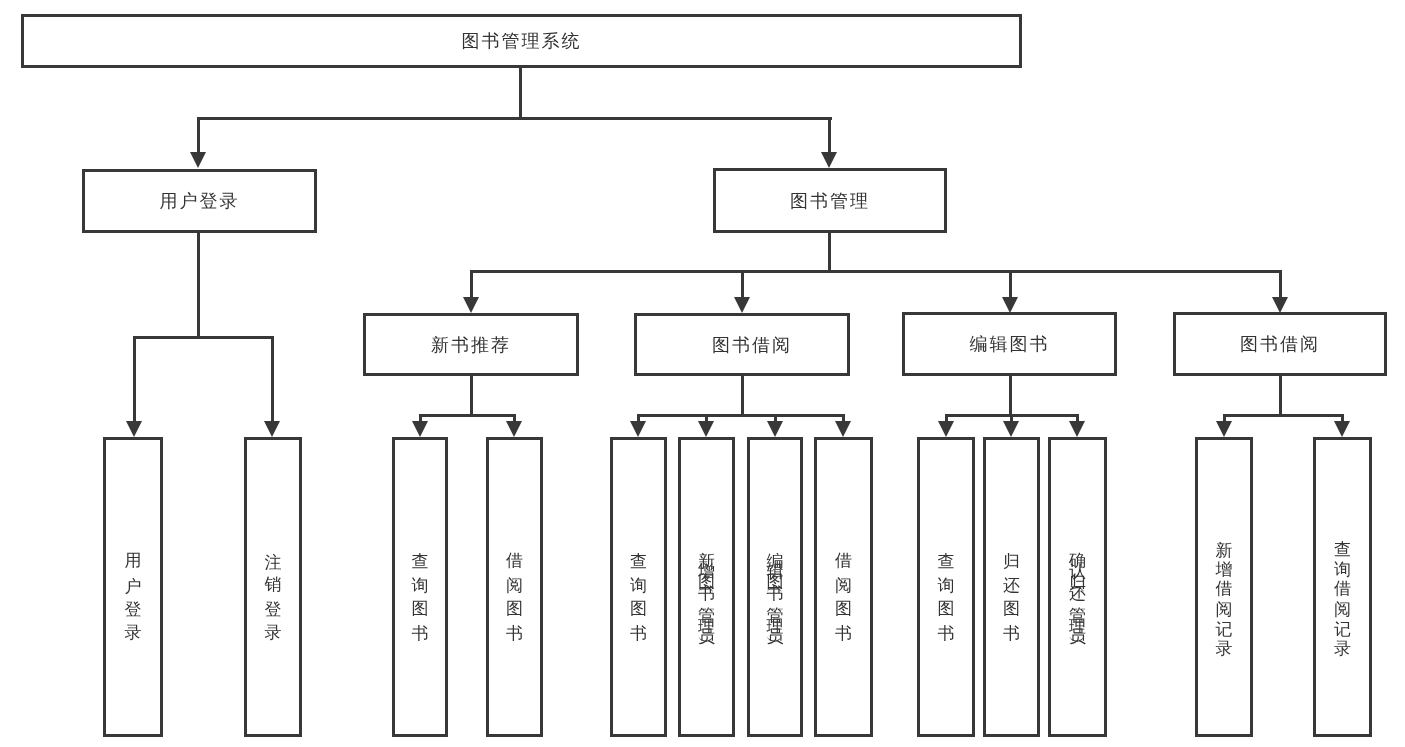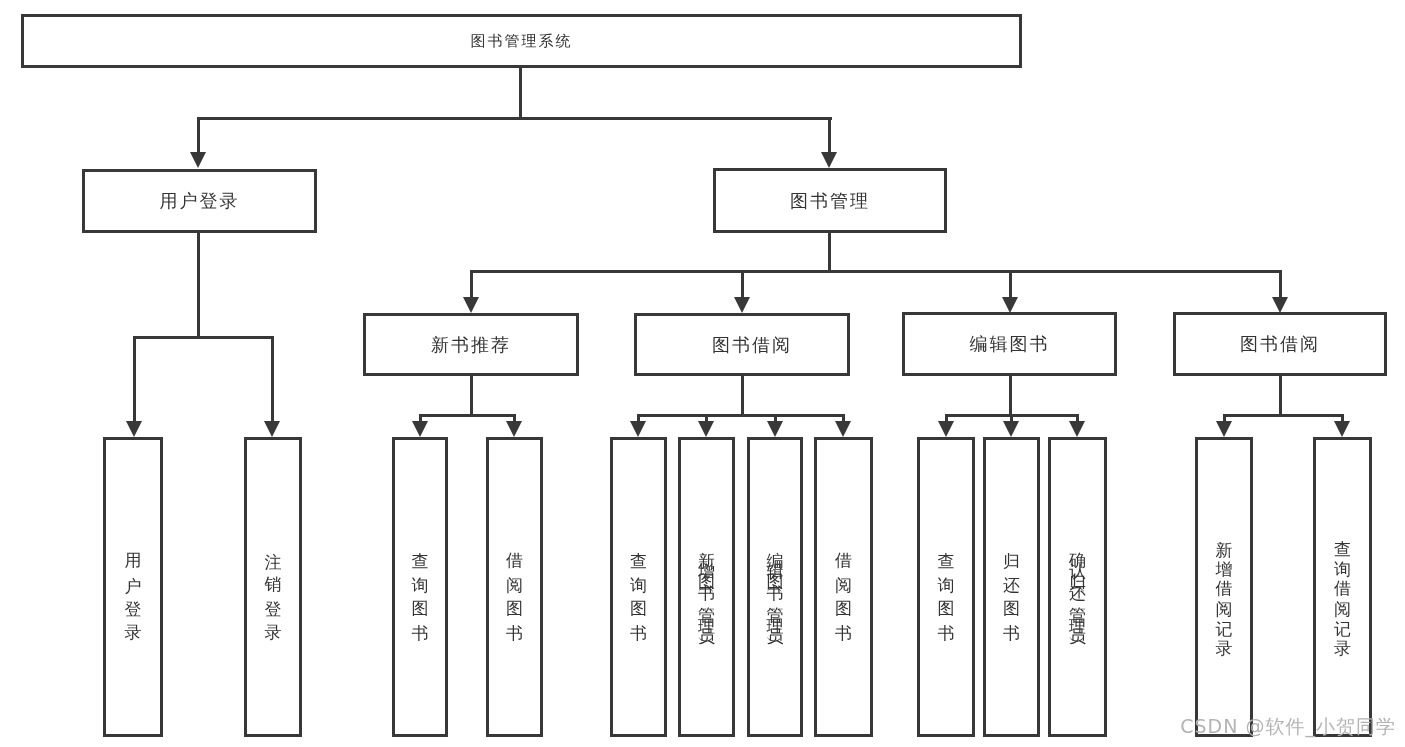--- a/index.html
+++ b/index.html
@@ -15,21 +15,21 @@
     position:absolute;
     background:#ffffff;
     border:3px solid #383838;
     box-sizing:border-box;
     display:flex;align-items:center;justify-content:center;
     z-index:2;
   }
   .htext{
     font-size:18px;letter-spacing:2px;color:#333333;white-space:nowrap;
   }
-  .root .htext{font-size:15px;}
+  .root .htext{font-size:18px;}
   .vtext{
     writing-mode:vertical-rl;
     text-orientation:mixed;
     font-size:17px;color:#333333;
     line-height:1;
     white-space:nowrap;
   }
   
   .cl{position:absolute;background:#383838;z-index:1;}
   
@@ -171,14 +171,13 @@
   <div class="cl" style="left:1076px;top:414px;width:3px;height:9px;"></div>
   <div class="ah" style="left:1069px;top:421px;"></div>
 
   <div class="cl" style="left:1279px;top:376px;width:3px;height:41px;"></div>
   <div class="cl" style="left:1223px;top:414px;width:121px;height:3px;"></div>
   <div class="cl" style="left:1223px;top:414px;width:3px;height:9px;"></div>
   <div class="ah" style="left:1216px;top:421px;"></div>
   <div class="cl" style="left:1341px;top:414px;width:3px;height:9px;"></div>
   <div class="ah" style="left:1334px;top:421px;"></div>
 
-  <div class="watermark">CSDN @软件_小贺同学</div>
 </div>
 
 </body></html>

